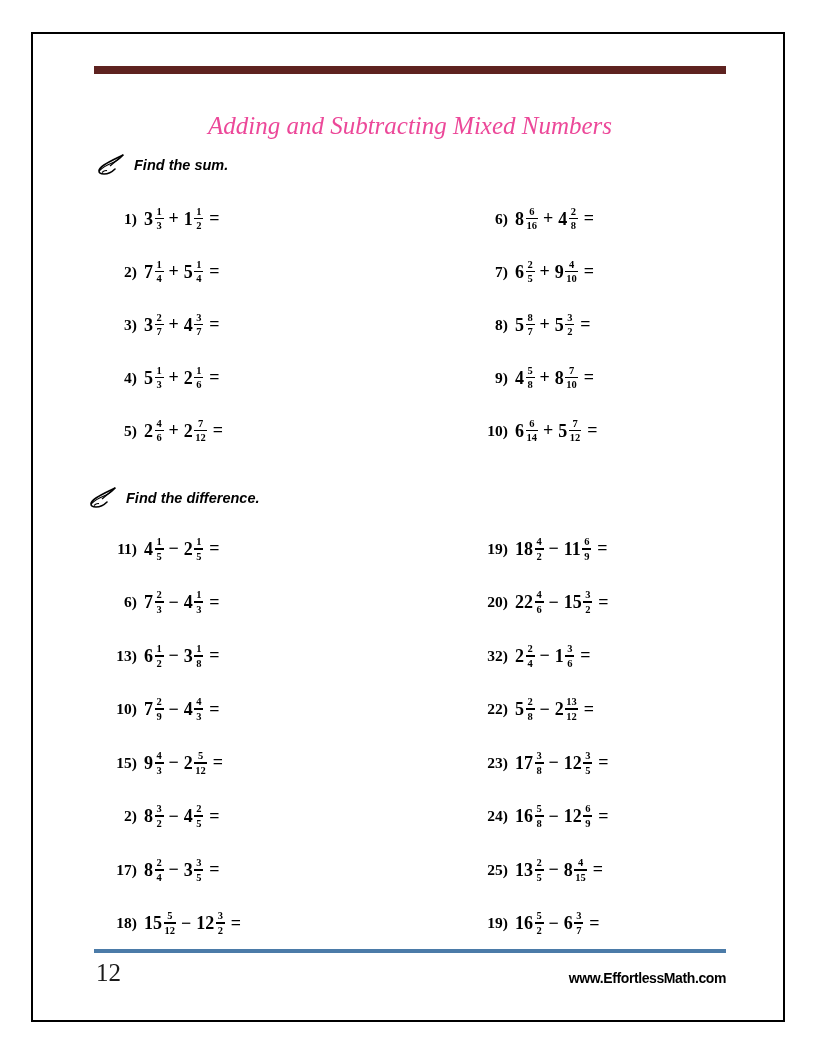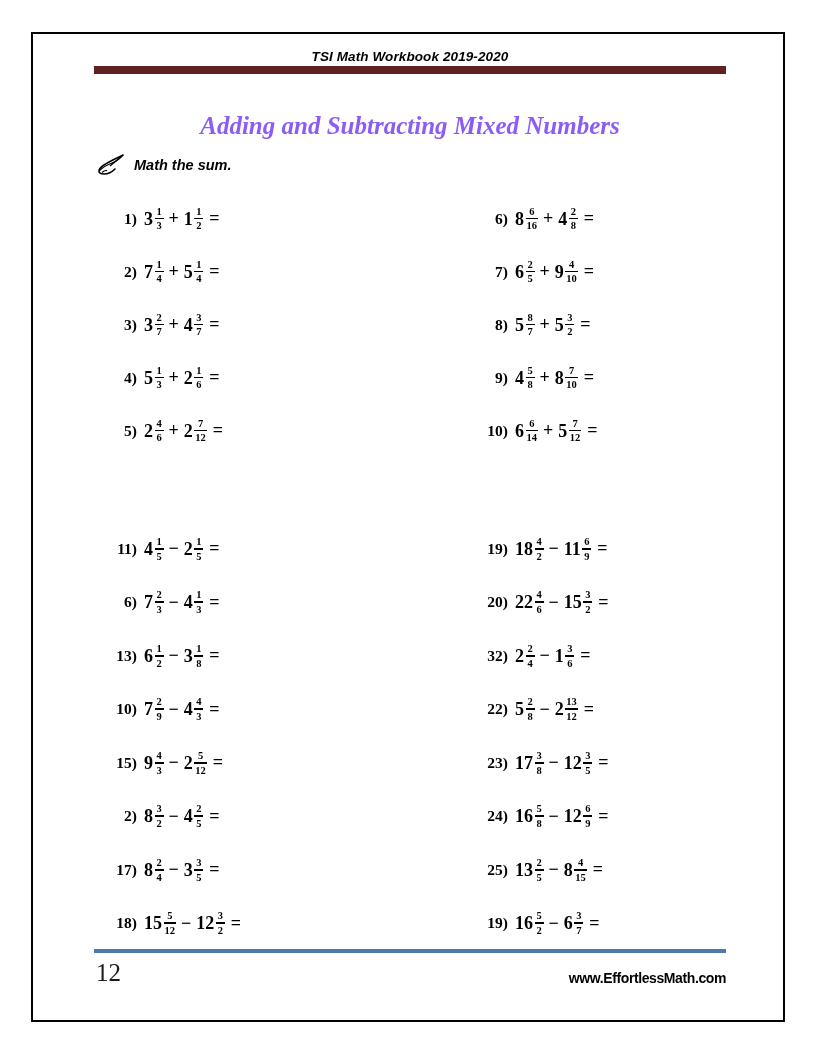--- a/index.html
+++ b/index.html
@@ -56,24 +56,24 @@
     background: #5E2220;
   }
 
   .worksheet-title {
     position: absolute;
     left: 0;
     top: 61px;
     width: 754px;
     text-align: center;
     font-family: "Liberation Serif", serif;
-    font-weight: bold;
+    font-weight: normal;
     font-style: italic;
     font-size: 25px;
-    color: #8b5cf6;
+    color: #ec4899;
   }
 
   
   .section-head {
     position: absolute;
     display: flex;
     align-items: center;
     gap: 9px;
   }
   .section-head-sum  { left: 64px; top: 120px; }
@@ -199,35 +199,34 @@
     color: #000000;
     letter-spacing: -0.4px;
   }
 </style>
 </head>
 <body>
 
 <div class="page-frame">
   <div class="content">
 
-    <div class="header-title">TSI Math Workbook 2019-2020</div>
     <div class="header-rule"></div>
 
     <h1 class="worksheet-title">Adding and Subtracting Mixed Numbers</h1>
 
     <div class="section-head section-head-sum">
       <span>
         <svg class="quill-icon" viewBox="0 0 28 22" xmlns="http://www.w3.org/2000/svg">
           <path d="M26 1 C20 4, 13 7, 7 11 C4 13, 2 15, 2 17 C2 19, 4 20, 7 20 C11 20, 15 18, 18 15" fill="none" stroke="#000" stroke-width="1.6" stroke-linecap="round"></path>
           <path d="M2 17 C5 14, 10 11, 15 9 C19 7.5, 23 5, 26 1" fill="none" stroke="#000" stroke-width="1.2"></path>
           <path d="M13 12 L26 1" fill="none" stroke="#000" stroke-width="1.3"></path>
           <path d="M5 18.5 C6.5 17, 8.5 16.2, 10 16.6" fill="none" stroke="#000" stroke-width="1.1"></path>
         </svg>
       </span>
-      <span class="section-label">Math the sum.</span>
+      <span class="section-label">Find the sum.</span>
     </div>
 
     <div class="problems problems-sum">
       <div class="prob-row">
         <div class="prob-col left">
           <div class="problem" style="height:53px">
             <span class="prob-num">1)</span>
             <span class="mixed">
               <span class="whole">3</span>
               <span class="frac">
@@ -463,20 +462,31 @@
                 <span class="bar"></span>
                 <span class="den">12</span>
               </span>
             </span>
             <span class="eq">=</span>
           </div>
         </div>
       </div>
     </div>
 
+    <div class="section-head section-head-diff">
+      <span>
+        <svg class="quill-icon" viewBox="0 0 28 22" xmlns="http://www.w3.org/2000/svg">
+          <path d="M26 1 C20 4, 13 7, 7 11 C4 13, 2 15, 2 17 C2 19, 4 20, 7 20 C11 20, 15 18, 18 15" fill="none" stroke="#000" stroke-width="1.6" stroke-linecap="round"></path>
+          <path d="M2 17 C5 14, 10 11, 15 9 C19 7.5, 23 5, 26 1" fill="none" stroke="#000" stroke-width="1.2"></path>
+          <path d="M13 12 L26 1" fill="none" stroke="#000" stroke-width="1.3"></path>
+          <path d="M5 18.5 C6.5 17, 8.5 16.2, 10 16.6" fill="none" stroke="#000" stroke-width="1.1"></path>
+        </svg>
+      </span>
+      <span class="section-label">Find the difference.</span>
+    </div>
 
     <div class="problems problems-diff">
       <div class="prob-row">
         <div class="prob-col left">
           <div class="problem" style="height:53.5px">
             <span class="prob-num">11)</span>
             <span class="mixed">
               <span class="whole">4</span>
               <span class="frac">
                 <span class="num">1</span>

